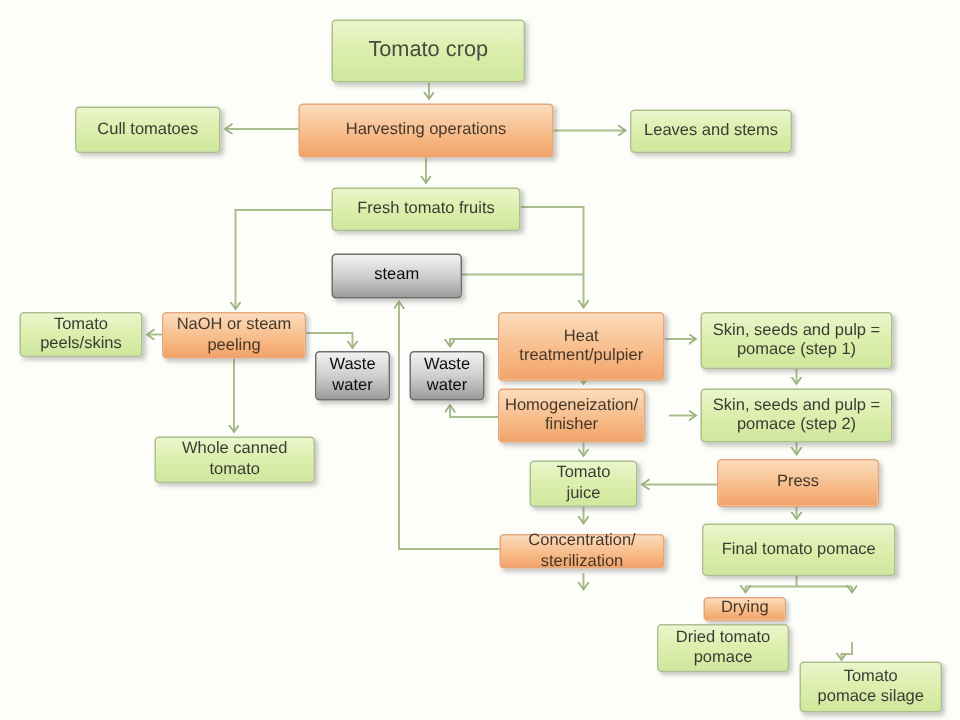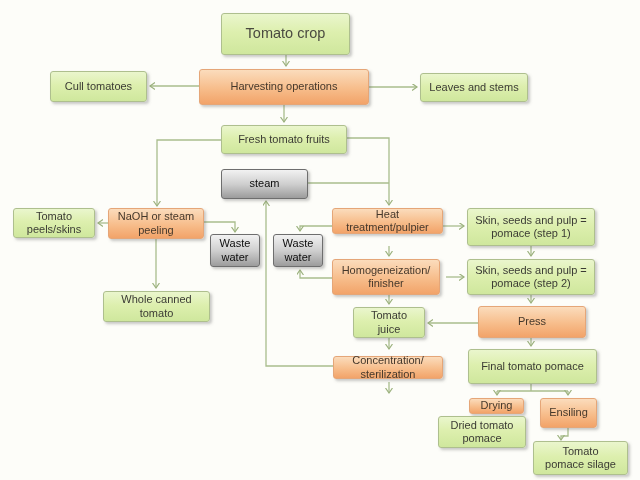--- a/index.html
+++ b/index.html
@@ -97,49 +97,48 @@
 
   <div class="node o" style="left:108px;top:208px;width:96px;height:31px">NaOH or steam
 peeling</div>
 
   <div class="node s" style="left:210px;top:234px;width:50px;height:33px">Waste
 water</div>
 
   <div class="node s" style="left:273px;top:234px;width:50px;height:33px">Waste
 water</div>
 
-  <div class="node o" style="left:332px;top:208px;width:111px;height:26px">Heat
+  <div class="node o" style="left:332px;top:208px;width:111px;height:46px">Heat
 treatment/pulpier</div>
 
   <div class="node g" style="left:467px;top:208px;width:128px;height:38px">Skin, seeds and pulp =
 pomace (step 1)</div>
 
   <div class="node g" style="left:103px;top:291px;width:107px;height:31px">Whole canned
 tomato</div>
 
-  <div class="node o" style="left:332px;top:259px;width:108px;height:36px">Homogeneization/
+  <div class="node o" style="left:332px;top:259px;width:98px;height:36px">Homogeneization/
 finisher</div>
 
   <div class="node g" style="left:467px;top:259px;width:128px;height:36px">Skin, seeds and pulp =
 pomace (step 2)</div>
 
   <div class="node g" style="left:353px;top:307px;width:72px;height:31px">Tomato
 juice</div>
 
   <div class="node o" style="left:478px;top:306px;width:108px;height:32px">Press</div>
 
   <div class="node o" style="left:333px;top:356px;width:110px;height:23px">Concentration/
 sterilization</div>
 
   <div class="node g" style="left:468px;top:349px;width:129px;height:35px">Final tomato pomace</div>
 
 
   <div class="node o" style="left:469px;top:398px;width:55px;height:16px">Drying</div>
 
-  <div class="node o" style="left:540px;top:398px;width:57px;height:30px">Ensiling</div>
 
   <div class="node g" style="left:438px;top:416px;width:88px;height:32px">Dried tomato
 pomace</div>
 
   <div class="node g" style="left:533px;top:441px;width:95px;height:34px">Tomato
 pomace silage</div>
 
 </div>
 
 </body></html>

